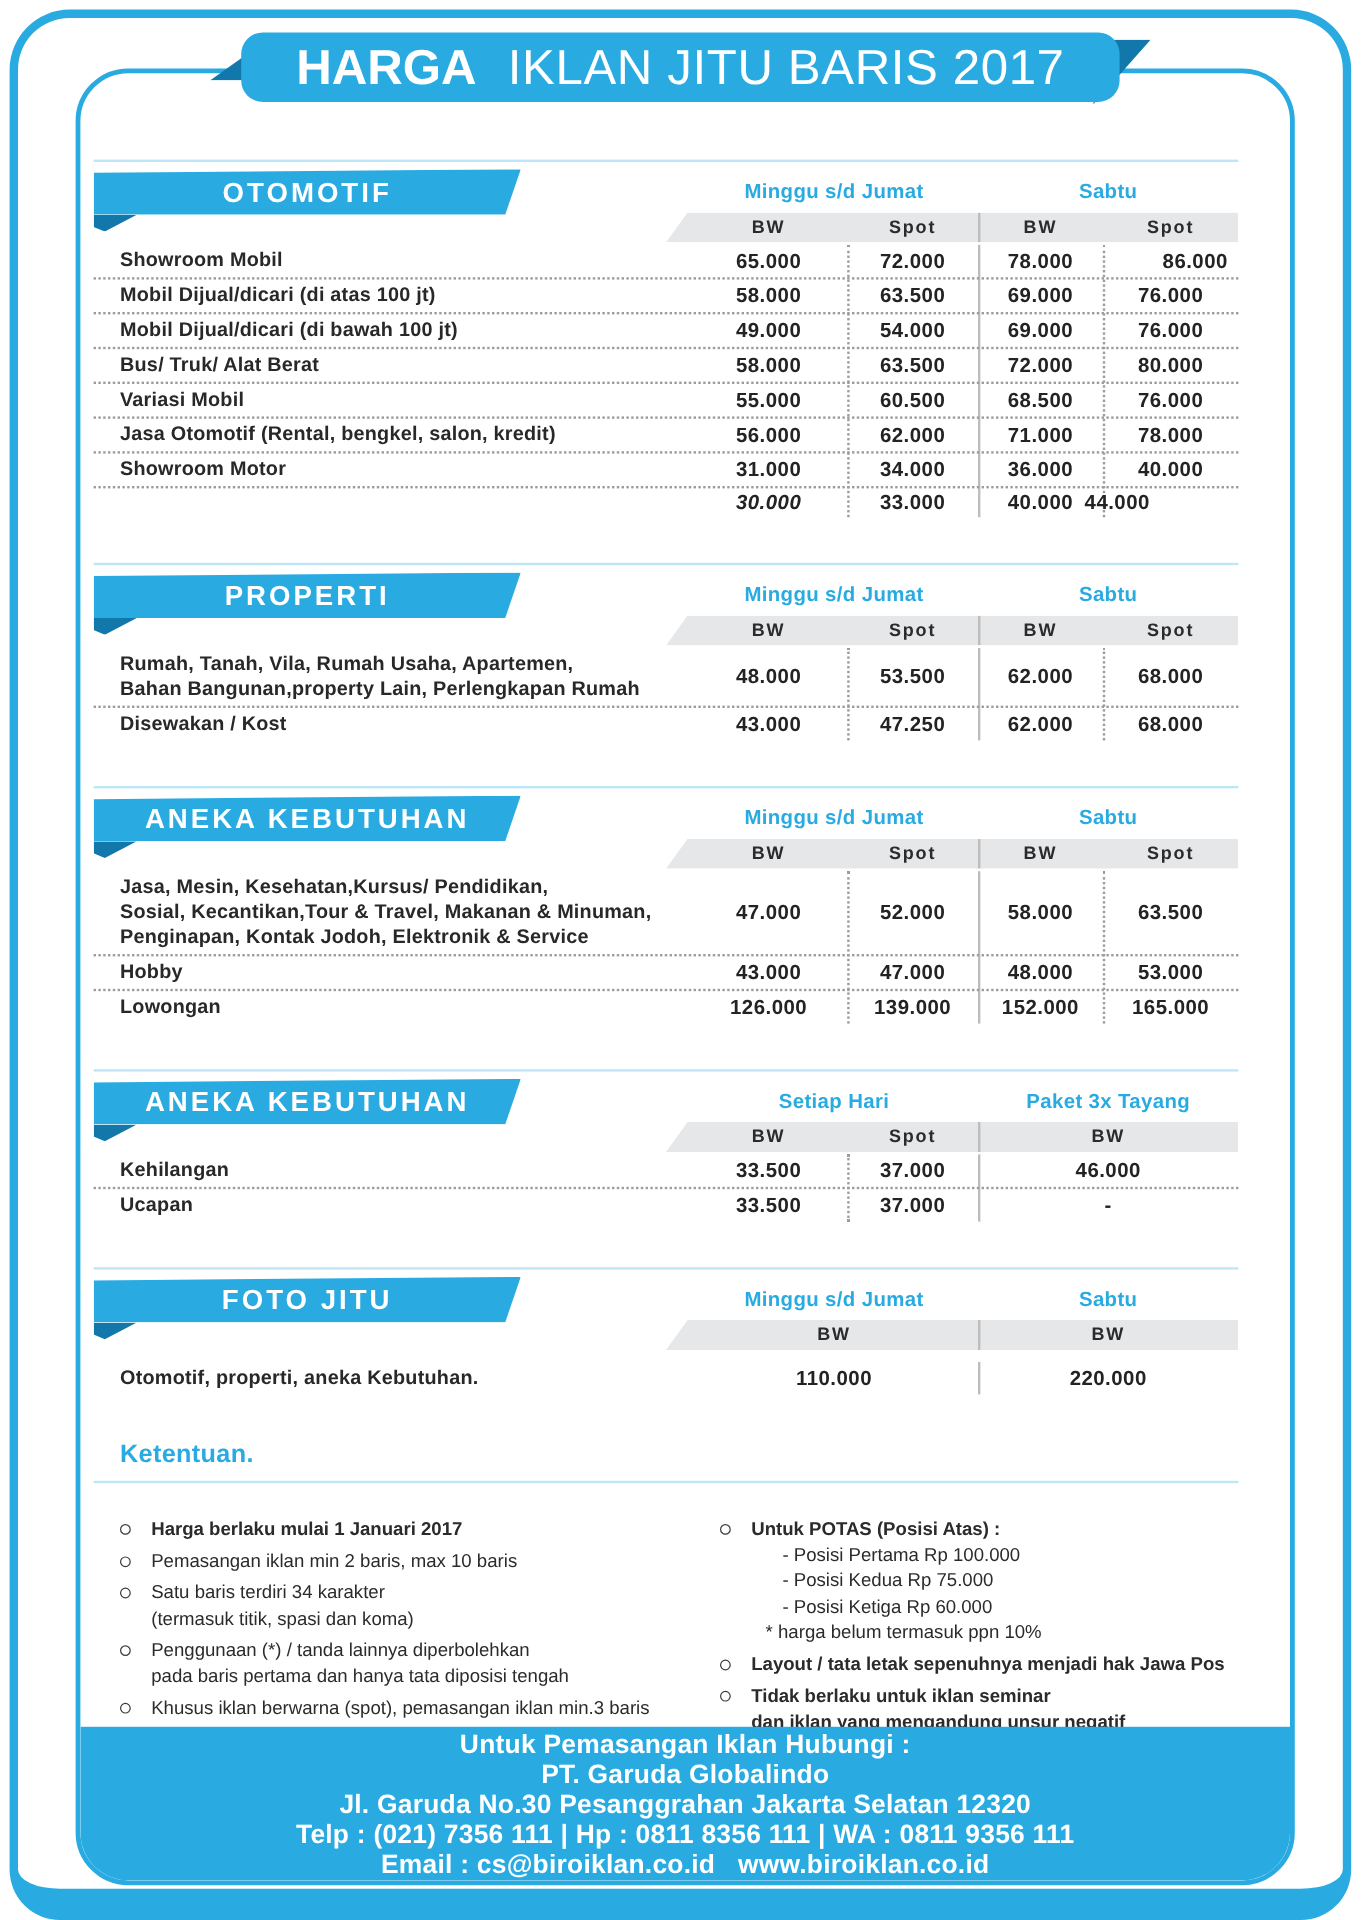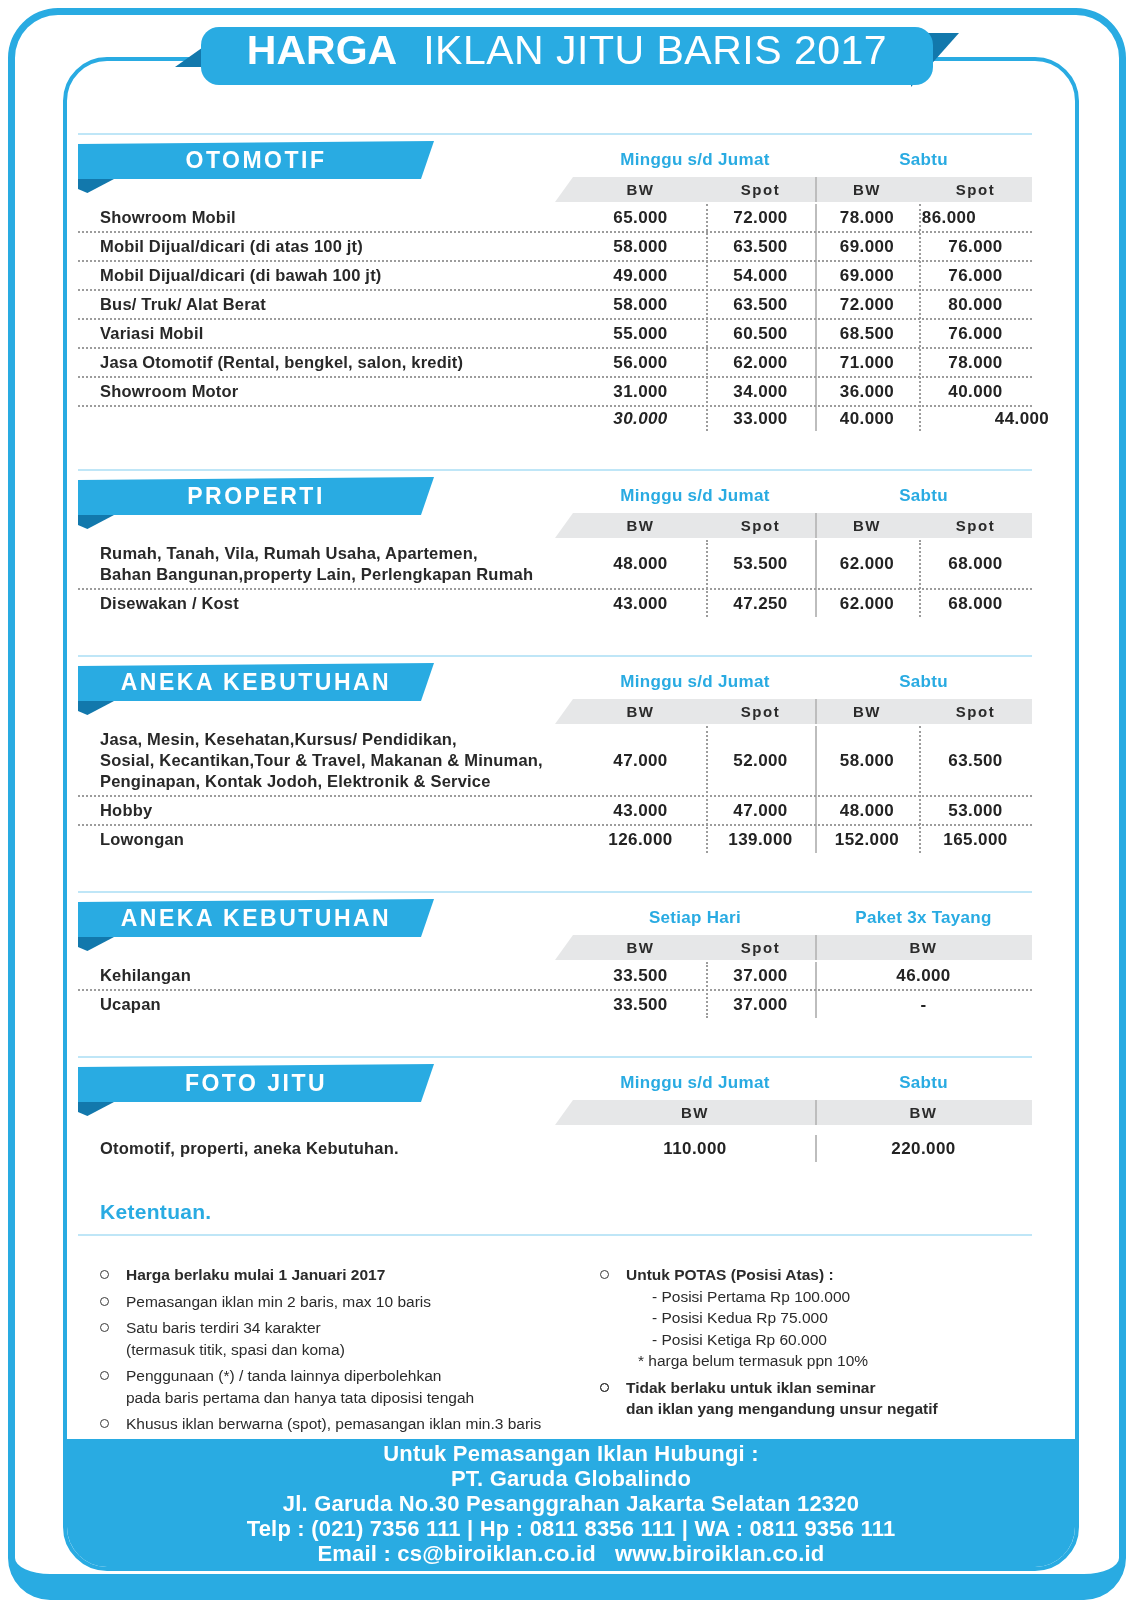--- a/index.html
+++ b/index.html
@@ -21,21 +21,21 @@
   
   .card{position:absolute;left:63px;top:57px;width:1008px;height:1506px;background:#fff;
         border:4px solid var(--blue);border-radius:44px;overflow:hidden;}
   
   .banner{position:absolute;top:27px;left:50%;transform:translateX(-50%);width:732px;height:58px;z-index:6;}
   .banner .fold-l{position:absolute;left:-26px;top:6px;width:48px;height:34px;background:var(--fold);
         clip-path:polygon(100% 0,100% 100%,0 100%);}
   .banner .fold-r{position:absolute;right:-26px;top:6px;width:48px;height:54px;background:var(--fold);
         clip-path:polygon(0 0,100% 0,0 100%);}
   .banner-body{position:absolute;inset:0;background:var(--blue);border-radius:18px;
-        display:flex;align-items:flex-start;justify-content:center;gap:26px;color:#fff;}
+        display:flex;align-items:center;justify-content:center;gap:26px;color:#fff;}
   .banner-body .b1{font-size:41px;font-weight:800;letter-spacing:0;}
   .banner-body .b2{font-size:41px;font-weight:400;letter-spacing:.5px;}
   
   .content{position:absolute;left:78px;top:133px;width:954px;z-index:3;}
   .price-section{position:relative;margin-bottom:38px;}
   .sep{border-top:2px solid var(--sep);margin-bottom:4px;}
   .head{position:relative;height:42px;}
   .ribbon{position:absolute;left:0;top:2px;width:356px;height:38px;background:var(--blue);
         clip-path:polygon(0 3px,100% 0,calc(100% - 13px) 100%,0 100%);
         display:flex;align-items:center;justify-content:center;}
@@ -127,21 +127,21 @@
             <i class="vline dotted" style="left: 628px;"></i>
             <i class="vline dotted" style="left: 841px;"></i>
             <i class="vline solid" style="left: 737px;"></i>
             <div class="prow">
               <div class="lbl">
                 <div>Showroom Mobil</div>
               </div>
               <span class="val" style="left: 562.5px;">65.000</span>
               <span class="val" style="left: 682.5px;">72.000</span>
               <span class="val" style="left: 789px;">78.000</span>
-              <span class="val" style="left: 871px;">86.000</span>
+              <span class="val" style="left: 918px;">86.000</span>
             </div>
             <div class="prow">
               <div class="lbl">
                 <div>Mobil Dijual/dicari (di atas 100 jt)</div>
               </div>
               <span class="val" style="left: 562.5px;">58.000</span>
               <span class="val" style="left: 682.5px;">63.500</span>
               <span class="val" style="left: 789px;">69.000</span>
               <span class="val" style="left: 897.5px;">76.000</span>
             </div>
@@ -187,21 +187,21 @@
               </div>
               <span class="val" style="left: 562.5px;">31.000</span>
               <span class="val" style="left: 682.5px;">34.000</span>
               <span class="val" style="left: 789px;">36.000</span>
               <span class="val" style="left: 897.5px;">40.000</span>
             </div>
             <div class="prow">
               <span class="val" style="left: 562.5px; font-style: italic;">30.000</span>
               <span class="val" style="left: 682.5px;">33.000</span>
               <span class="val" style="left: 789px;">40.000</span>
-              <span class="val" style="left: 944px;">44.000</span>
+              <span class="val" style="left: 853px;">44.000</span>
             </div>
           </div>
         </div>
         <div class="price-section">
           <div class="sep"></div>
           <div class="head">
             <div class="ribbon">
               <span>PROPERTI</span>
             </div>
             <i class="rfold"></i>
@@ -388,20 +388,21 @@
             <div class="k-item bold">
               <span class="dot"></span>
               <div class="k-text">Untuk POTAS (Posisi Atas) :</div>
               <div class="k-sub" style="padding-left: 26px;">- Posisi Pertama Rp 100.000</div>
               <div class="k-sub" style="padding-left: 26px;">- Posisi Kedua Rp 75.000</div>
               <div class="k-sub" style="padding-left: 26px;">- Posisi Ketiga Rp 60.000</div>
               <div class="k-sub" style="padding-left: 12px;">* harga belum termasuk ppn 10%</div>
             </div>
             <div class="k-item bold">
               <span class="dot"></span>
+              <div class="k-text">Layout / tata letak sepenuhnya menjadi hak Jawa Pos</div>
             </div>
             <div class="k-item bold">
               <span class="dot"></span>
               <div class="k-text">Tidak berlaku untuk iklan seminar</div>
               <div class="k-sub bold" style="padding-left: 0px;">dan iklan yang mengandung unsur negatif</div>
             </div>
           </div>
       </div>
     </div>
   </div>

